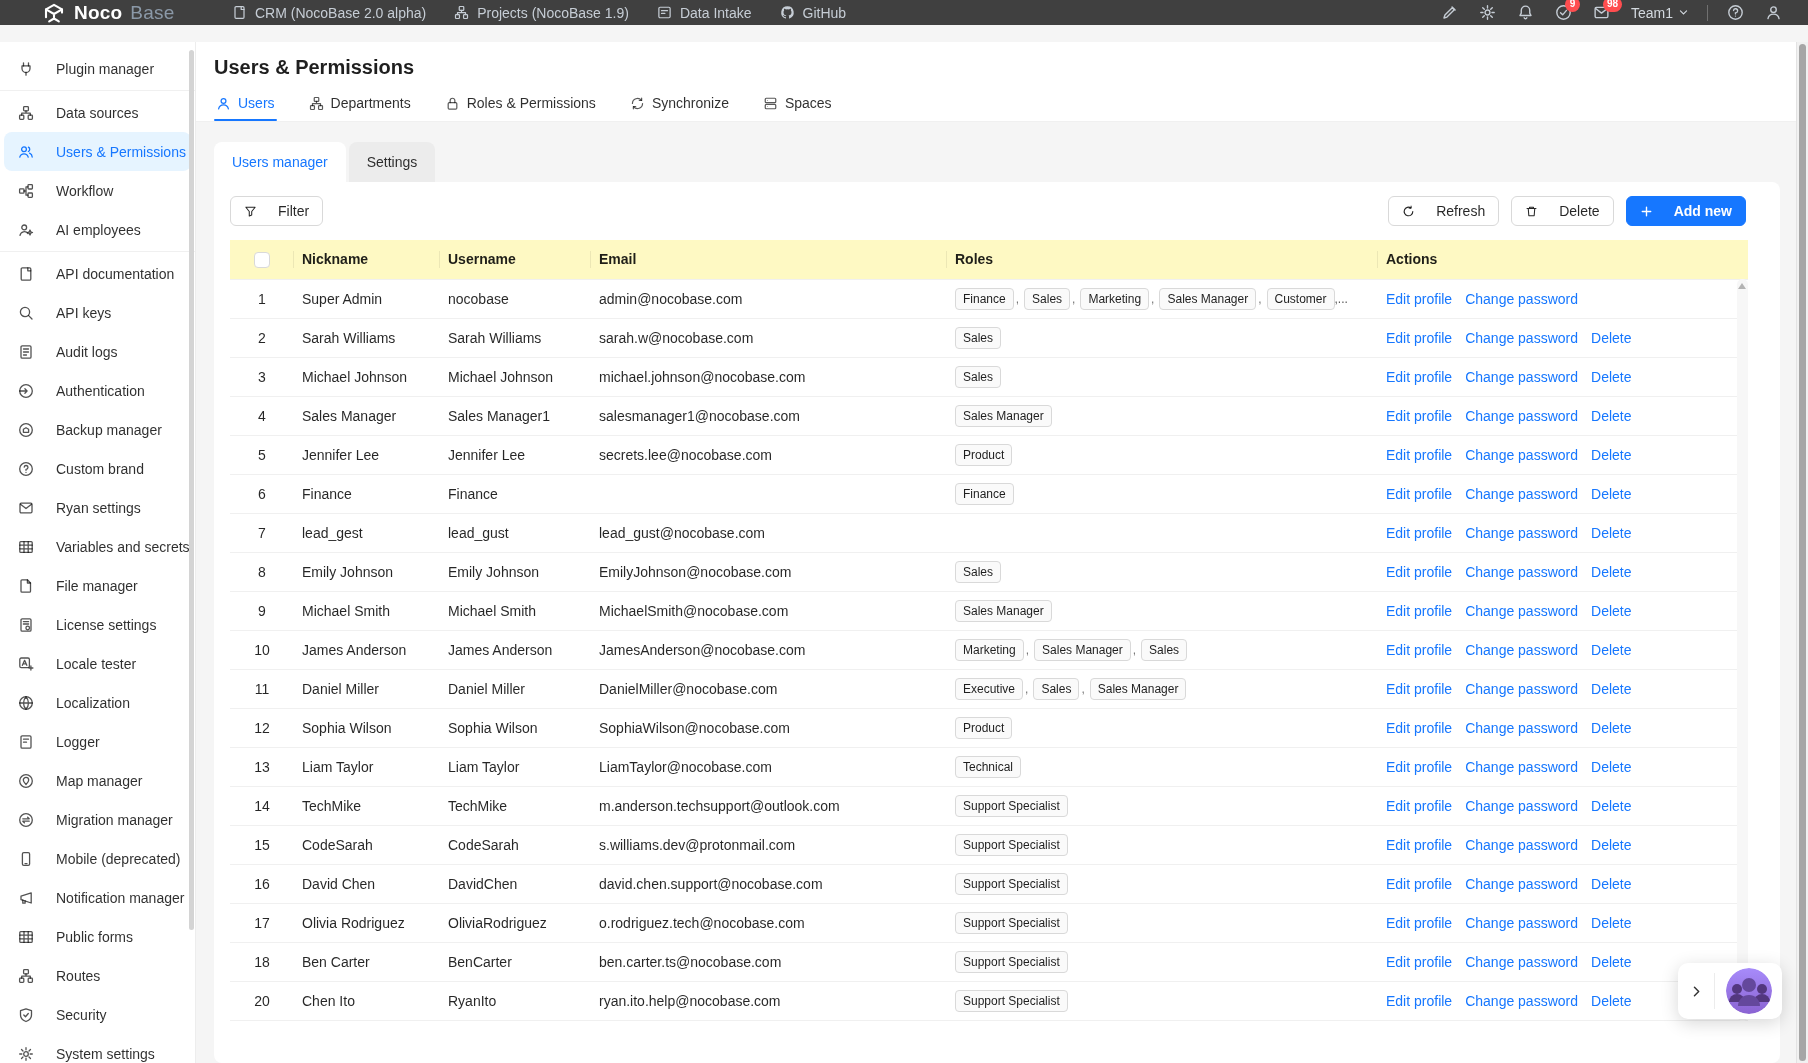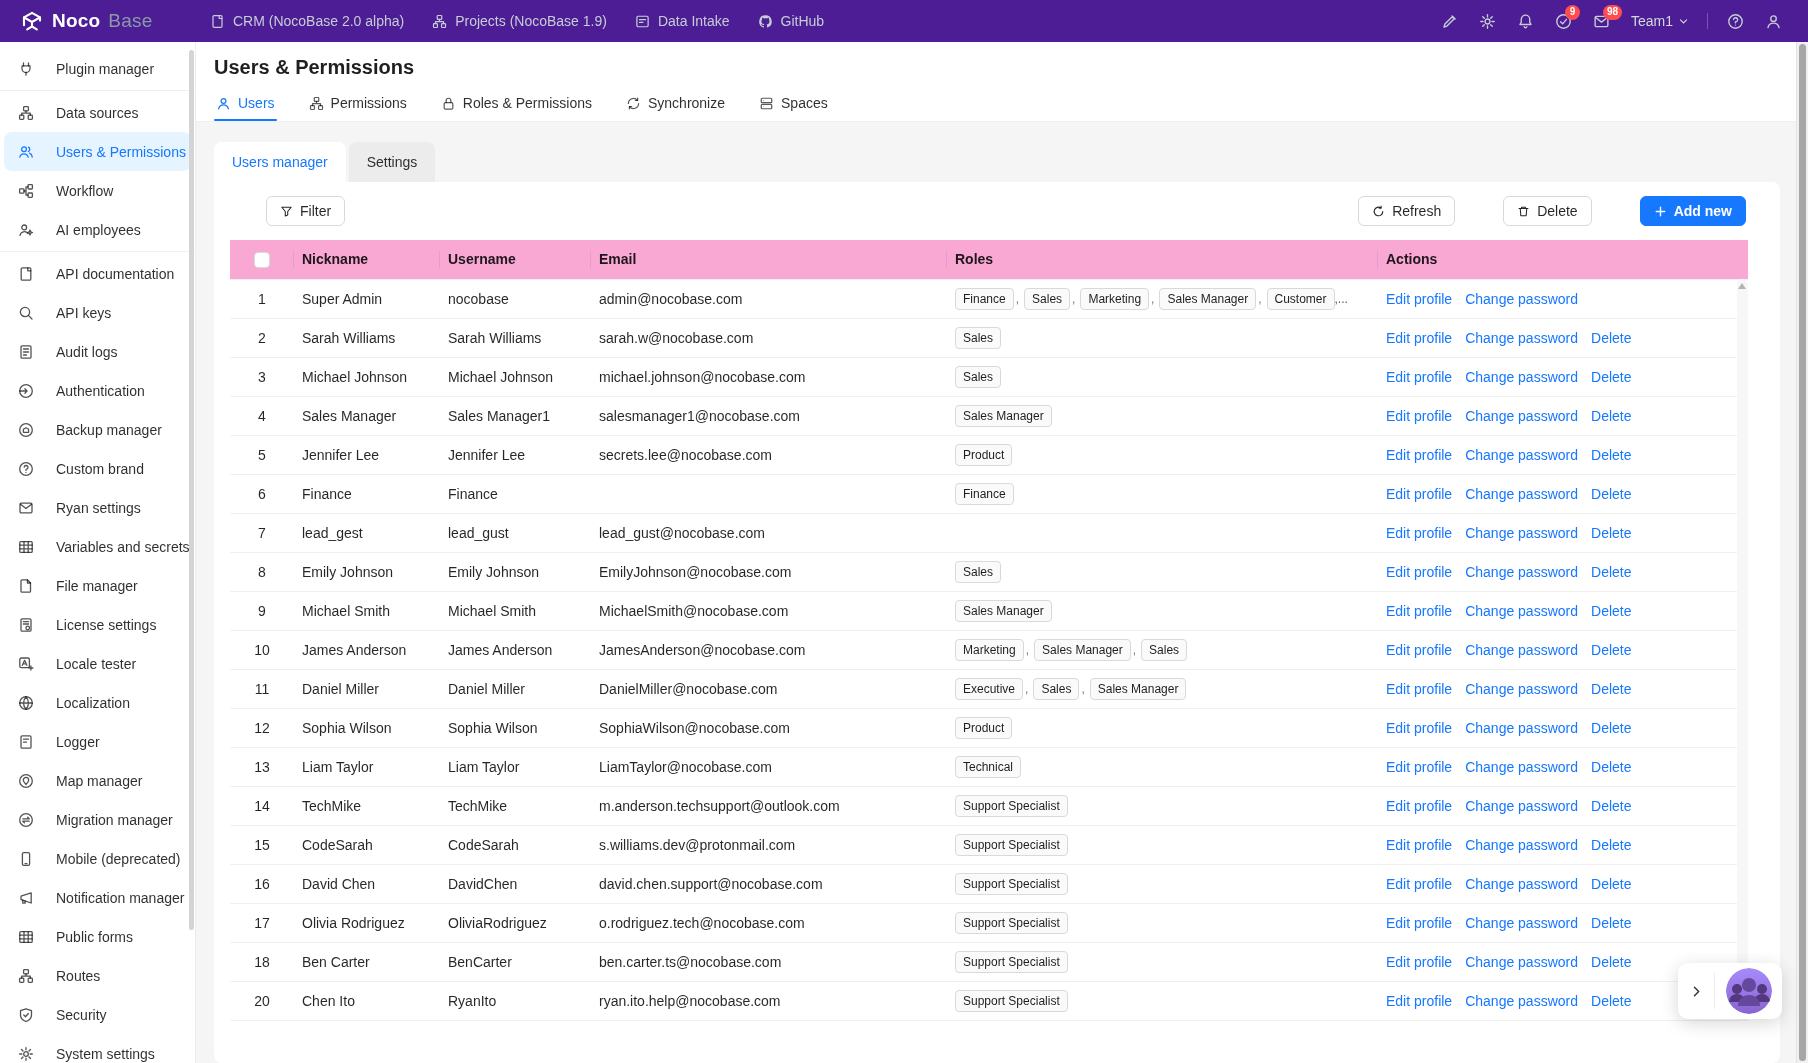--- a/index.html
+++ b/index.html
@@ -1,21 +1,21 @@
 <!DOCTYPE html>
 <html><head>
 <meta charset="utf-8">
 <style>
   * { margin:0; padding:0; box-sizing:border-box; }
   html,body { width:1808px; height:1063px; overflow:hidden; font-family:"Liberation Sans", sans-serif; background:#f5f5f5; }
   .icon { display:inline-flex; width:16px; height:16px; flex:0 0 auto; }
   .icon svg { width:100%; height:100%; }
 
   
-  #topbar { position:absolute; left:0; top:0; width:1808px; height:42px; background:#4c1d95; display:flex; align-items:center; z-index:30; }
+  #topbar { position:absolute; left:0; top:0; width:1808px; height:25px; background:#404040; display:flex; align-items:center; z-index:30;padding-left:22px; }
   #logo { width:196px; display:flex; align-items:center; padding-left:20px; gap:8px; cursor:pointer; }
   #logo .icon { width:24px; height:24px; }
   .logo-bold { color:#ffffff; font-size:19px; font-weight:700; letter-spacing:.2px; }
   .logo-light { color:#8b99a8; font-size:19px; font-weight:400; letter-spacing:.2px; }
   .tb-item { display:flex; align-items:center; gap:8px; color:#c6cdd5; font-size:14px; padding:0 14px; height:42px; cursor:pointer; white-space:nowrap; }
   .tb-item .icon { width:15px; height:15px; }
   #tb-right { margin-left:auto; display:flex; align-items:center; padding-right:16px; }
   .tb-icon-btn { position:relative; width:38px; height:42px; display:flex; align-items:center; justify-content:center; color:#c6cdd5; cursor:pointer; }
   .tb-icon-btn .icon { width:17px; height:17px; }
   .badge { position:absolute; top:5px; left:20px; background:#ff4d4f; color:#fff; font-size:10px; line-height:14px; min-width:15px; height:15px; border-radius:8px; padding:0 4px; text-align:center; font-weight:600; }
@@ -45,29 +45,29 @@
   .tab.active::after { content:""; position:absolute; left:0; right:0; bottom:0; height:2px; background:#1677ff; border-radius:2px; }
 
   #content { padding:20px 28px 0 18px; }
   #subtabs { display:flex; }
   .subtab { height:40px; display:flex; align-items:center; padding:0 18px; font-size:14px; border-radius:8px 8px 0 0; cursor:pointer; }
   .subtab.active { background:#ffffff; color:#1677ff; }
   .subtab.inactive { background:#ececec; color:rgba(0,0,0,.82); margin-left:3px; }
 
   #card { background:#ffffff; border-radius:0 8px 8px 8px; padding:14px 16px 0 16px; height:881px; position:relative; }
   #toolbar { display:flex; align-items:center; margin-bottom:14px; }
-  .btn { height:30px; display:inline-flex; align-items:center; gap:7px; padding:0 13px; border:1px solid #d9d9d9; border-radius:6px; background:#fff; font-size:14px; color:rgba(0,0,0,.85); cursor:pointer; font-family:inherit;margin-left:36px; }
+  .btn { height:30px; display:inline-flex; align-items:center; gap:21px; padding:0 13px; border:1px solid #d9d9d9; border-radius:6px; background:#fff; font-size:14px; color:rgba(0,0,0,.85); cursor:pointer; font-family:inherit; }
   .btn .icon { width:13px; height:13px; }
   #toolbar-right { margin-left:auto; display:flex; gap:12px; margin-right:18px; }
   .btn.primary { background:#1677ff; border-color:#1677ff; color:#ffffff; font-weight:600; }
 
   
   #table-wrap { position:relative; margin-right:16px; }
   table { width:100%; border-collapse:collapse; table-layout:fixed; }
-  thead th { background:#f9a8d4; height:39px; text-align:left; font-size:14px; font-weight:700; color:rgba(0,0,0,.88); padding:0 8px; border-bottom:1px solid #f0f0f0; position:relative; }
+  thead th { background:#fef9c3; height:39px; text-align:left; font-size:14px; font-weight:700; color:rgba(0,0,0,.88); padding:0 8px; border-bottom:1px solid #f0f0f0; position:relative; }
   thead th:not(:last-child)::after { content:""; position:absolute; right:0; top:11px; width:1px; height:17px; background:rgba(5,5,5,.07); }
   tbody td { height:39px; font-size:14px; color:rgba(0,0,0,.85); padding:0 8px; border-bottom:1px solid #f0f0f0; white-space:nowrap; overflow:hidden; }
   td.idx, th.sel { text-align:center; }
   .checkbox { display:inline-block; width:16px; height:16px; border:1px solid #d9d9d9; border-radius:4px; background:#fff; vertical-align:middle; cursor:pointer; }
   .tag { display:inline-block; font-size:12px; line-height:20px; padding:0 7px; background:#fafafa; border:1px solid #d9d9d9; border-radius:4px; color:rgba(0,0,0,.88); }
   .tag-sep { color:#777; margin:0 5px 0 2px; font-size:12px; }
   .roles-more { color:#555; font-size:12px; }
   .action-link { color:#1677ff; text-decoration:none; margin-right:13px; font-size:14px; cursor:pointer; }
 
   
@@ -486,21 +486,21 @@
         </div>
         <div class="tab">
           <span class="icon" style="width:15px;height:15px">
             <svg viewBox="0 0 16 16" fill="none" stroke="currentColor" stroke-width="1.3" stroke-linecap="round" stroke-linejoin="round">
               <rect x="5.6" y="1.6" width="4.8" height="4.2" rx=".8"></rect>
               <rect x="1.6" y="10.2" width="4.2" height="4.2" rx=".8"></rect>
               <rect x="10.2" y="10.2" width="4.2" height="4.2" rx=".8"></rect>
               <path d="M8 5.8v2.4M8 8.2H3.7v2M8 8.2h4.3v2"></path>
             </svg>
           </span>
-          <span>Permissions</span>
+          <span>Departments</span>
         </div>
         <div class="tab">
           <span class="icon" style="width:15px;height:15px">
             <svg viewBox="0 0 16 16" fill="none" stroke="currentColor" stroke-width="1.3" stroke-linecap="round" stroke-linejoin="round">
               <rect x="3.4" y="7" width="9.2" height="7" rx="1.2"></rect>
               <path d="M5.5 7V4.9a2.5 2.5 0 0 1 5 0V7"></path>
             </svg>
           </span>
           <span>Roles &amp; Permissions</span>
         </div>

